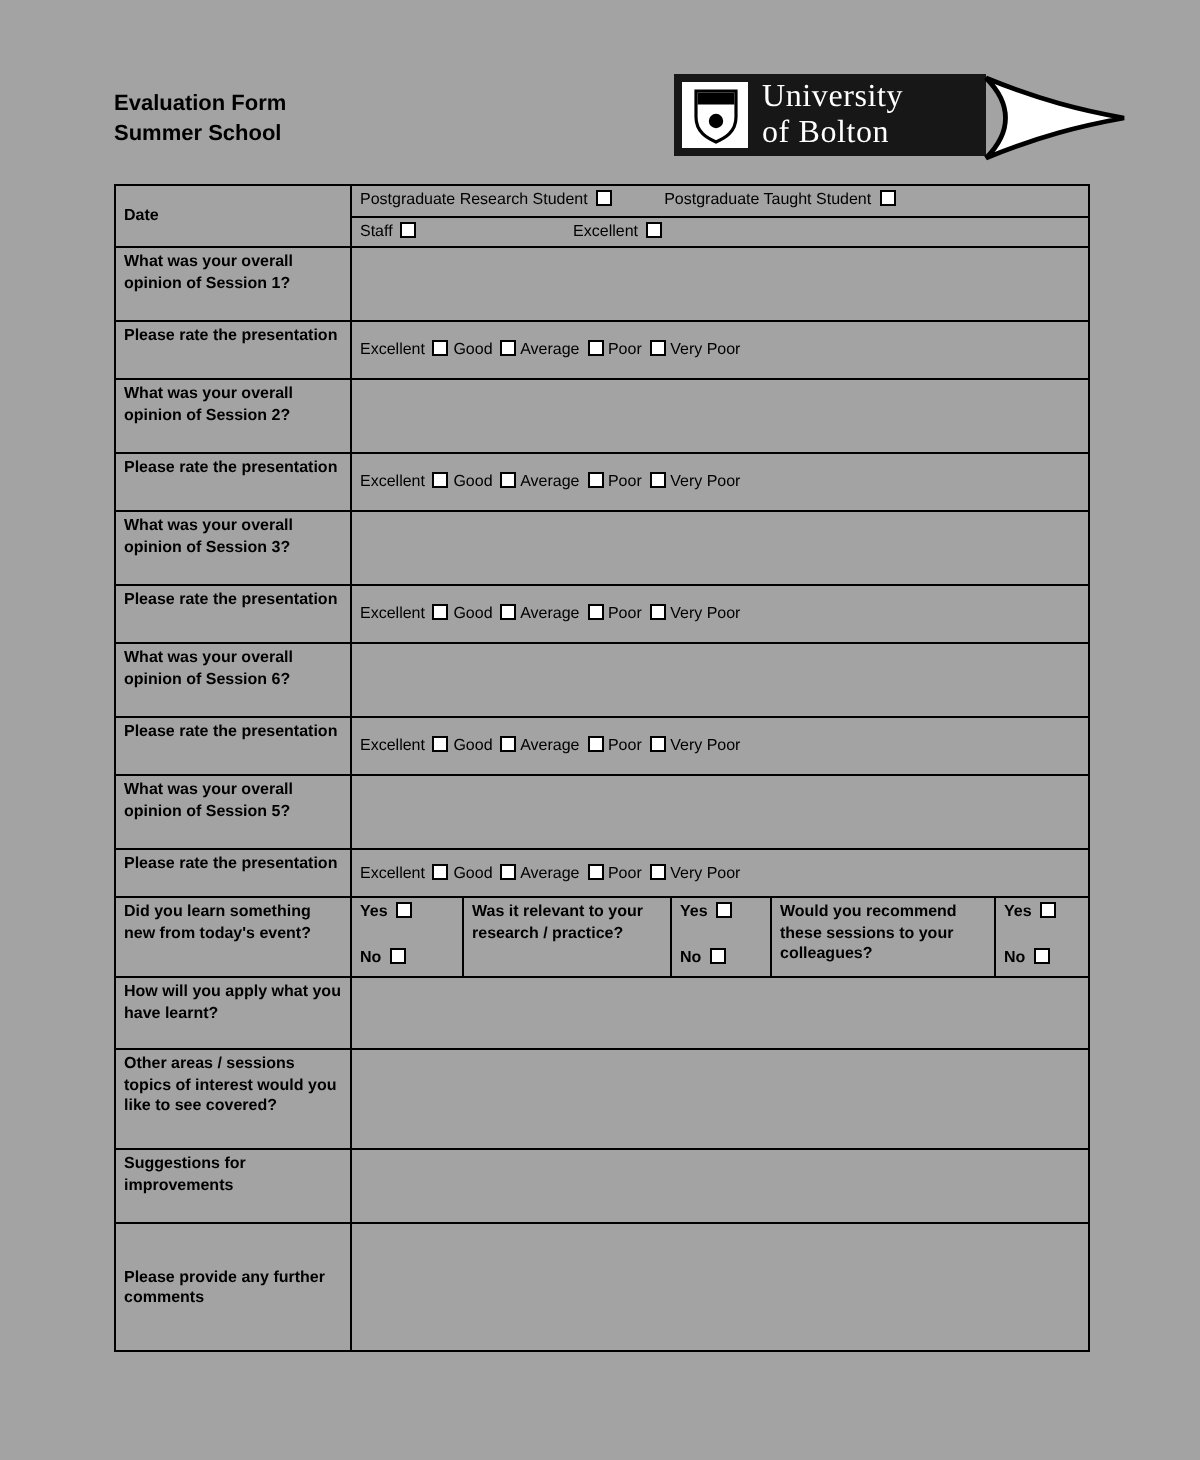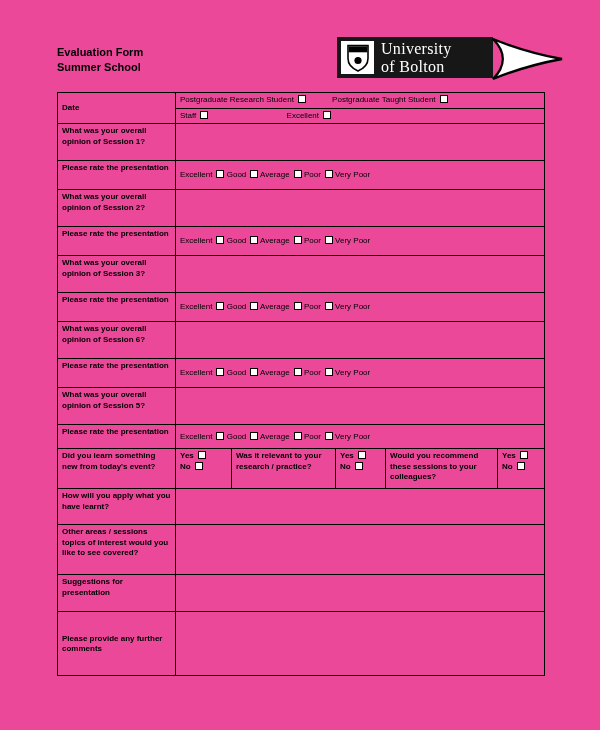--- a/index.html
+++ b/index.html
@@ -1,38 +1,38 @@
 <!DOCTYPE html>
 <html><head>
 <meta charset="utf-8">
 <style>
   * { box-sizing: border-box; }
   html, body { margin: 0; padding: 0; background: #ffffff; }
   body { font-family: "Liberation Sans", sans-serif; color: #000; }
-  .page { position: relative; width: 600px; height: 730px; background: #ec4899; overflow: hidden; }
+  .page { position: relative; width: 600px; height: 730px; background: #a3a3a3; overflow: hidden; }
 
   .titles { position: absolute; left: 57px; top: 45px; font-weight: bold; font-size: 11px; line-height: 1.35; }
 
   .logo { position: absolute; left: 337px; top: 37px; display: flex; align-items: flex-start; }
   .logo-box { width: 156px; height: 41px; background: #171717; display: flex; align-items: center; }
   .crest-box { width: 33px; height: 33px; background: #fff; margin-left: 4px; display: flex; align-items: center; justify-content: center; flex: 0 0 auto; }
   .logo-text { color: #fff; font-family: "Liberation Serif", serif; font-size: 16px; line-height: 1.12; margin-left: 7px; letter-spacing: 0.3px; white-space: nowrap; }
   .swoosh { margin-left: -3px; flex: 0 0 auto; }
 
   table.form { position: absolute; left: 57px; top: 92px; width: 487px; border-collapse: collapse; table-layout: fixed; }
   td { border: 1px solid #000; padding: 2px 4px; vertical-align: top; font-size: 8px; font-weight: bold; line-height: 1.3; overflow: hidden; }
   td.mid { vertical-align: middle; }
   .cb { display: inline-block; width: 8px; height: 8px; border: 1px solid #000; background: #fff; vertical-align: -1px; margin-left: 4px; }
   .opt { white-space: nowrap; }
   .rating-cell { vertical-align: middle; font-weight: normal; }
   .rating-cell .opt { }
   .cat-cell { vertical-align: middle; font-weight: normal; }
   .gap-taught { margin-left: 24px; }
   .gap-external { margin-left: 76px; }
-  .yn-wrap { display: flex; flex-direction: column; height: 33px; }
+  .yn-wrap { display: flex; flex-direction: column; justify-content: space-between; height: 33px; }
   .yn-line { white-space: nowrap; }
 </style>
 </head>
 <body>
 
 <div class="page">
 
   <div class="titles">
     <div>Evaluation Form</div>
     <div>Summer School</div>
@@ -183,21 +183,21 @@
 
     <tr style="height:36px">
       <td>How will you apply what you have learnt?</td>
       <td colspan="5"></td>
     </tr>
     <tr style="height:50px">
       <td>Other areas / sessions topics of interest would you like to see covered?</td>
       <td colspan="5"></td>
     </tr>
     <tr style="height:37px">
-      <td>Suggestions for presentation</td>
+      <td>Suggestions for improvements</td>
       <td colspan="5"></td>
     </tr>
     <tr style="height:64px">
       <td class="mid">Please provide any further comments</td>
       <td colspan="5"></td>
     </tr>
   </tbody>
     </table>
 
 </div>

